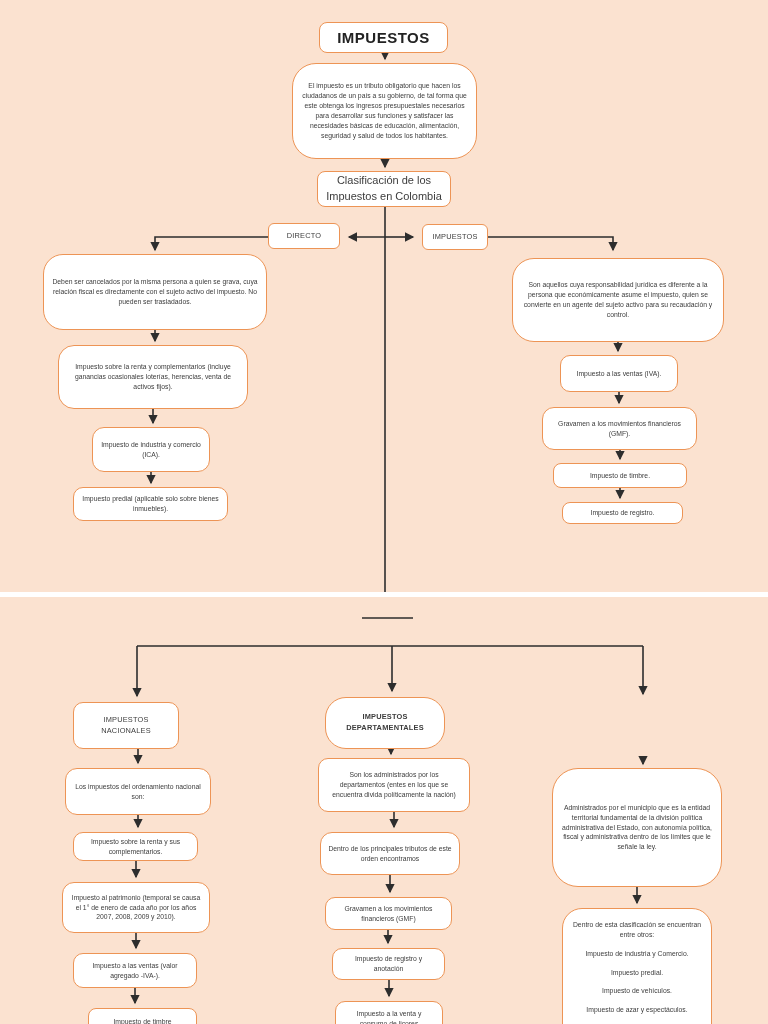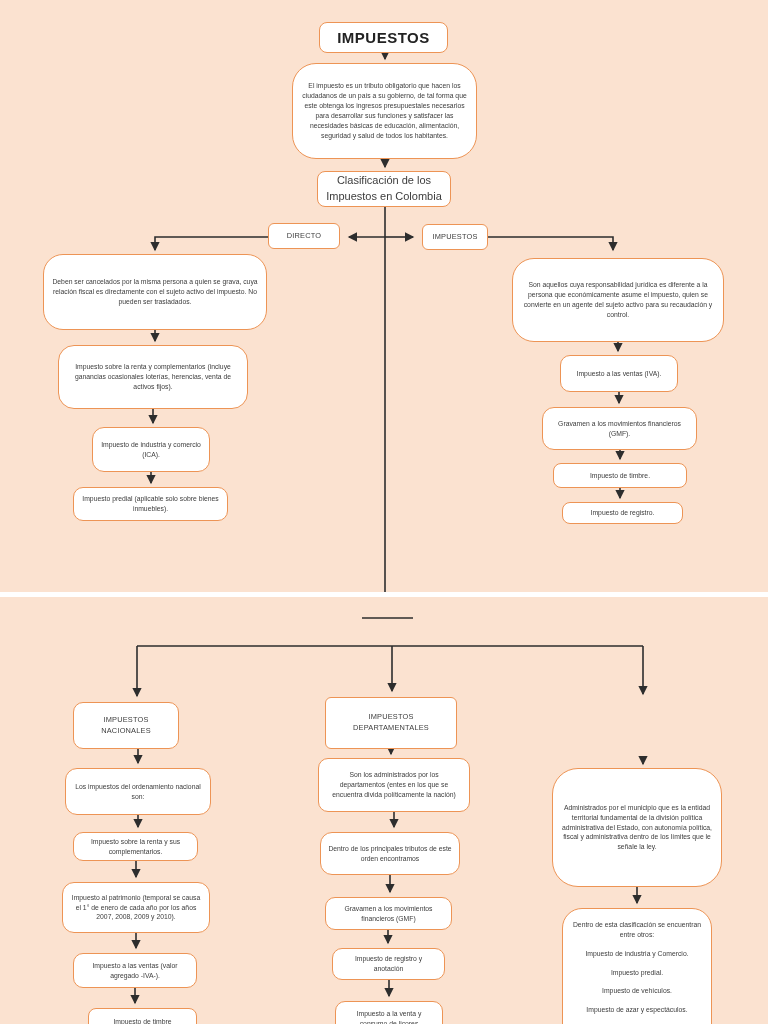--- a/index.html
+++ b/index.html
@@ -95,21 +95,21 @@
   <div class="box" style="left:560px;top:355px;width:118px;height:37px;border-radius:10px;">Impuesto a las ventas (IVA).</div>
 
   <div class="box" style="left:542px;top:407px;width:155px;height:43px;border-radius:12px;">Gravamen a los movimientos financieros (GMF).</div>
 
   <div class="box" style="left:553px;top:463px;width:134px;height:25px;border-radius:8px;">Impuesto de timbre.</div>
 
   <div class="box" style="left:562px;top:502px;width:121px;height:22px;border-radius:8px;">Impuesto de registro.</div>
 
   <div class="box branch-label" style="left:73px;top:702px;width:106px;height:47px;border-radius:10px;">IMPUESTOS NACIONALES</div>
 
-  <div class="box branch-label" style="left:325px;top:697px;width:132px;height:52px;border-radius:6px;">IMPUESTOS DEPARTAMENTALES</div>
+  <div class="box branch-label" style="left:325px;top:697px;width:120px;height:52px;border-radius:21px;font-weight:bold;">IMPUESTOS DEPARTAMENTALES</div>
 
 
   <div class="box" style="left:65px;top:768px;width:146px;height:47px;border-radius:12px;">Los impuestos del ordenamiento nacional son:</div>
 
   <div class="box" style="left:73px;top:832px;width:125px;height:29px;border-radius:10px;">Impuesto sobre la renta y sus complementarios.</div>
 
   <div class="box" style="left:62px;top:882px;width:148px;height:51px;border-radius:12px;">Impuesto al patrimonio (temporal se causa el 1° de enero de cada año por los años 2007, 2008, 2009 y 2010).</div>
 
   <div class="box" style="left:73px;top:953px;width:124px;height:35px;border-radius:10px;">Impuesto a las ventas (valor agregado -IVA-).</div>
 

